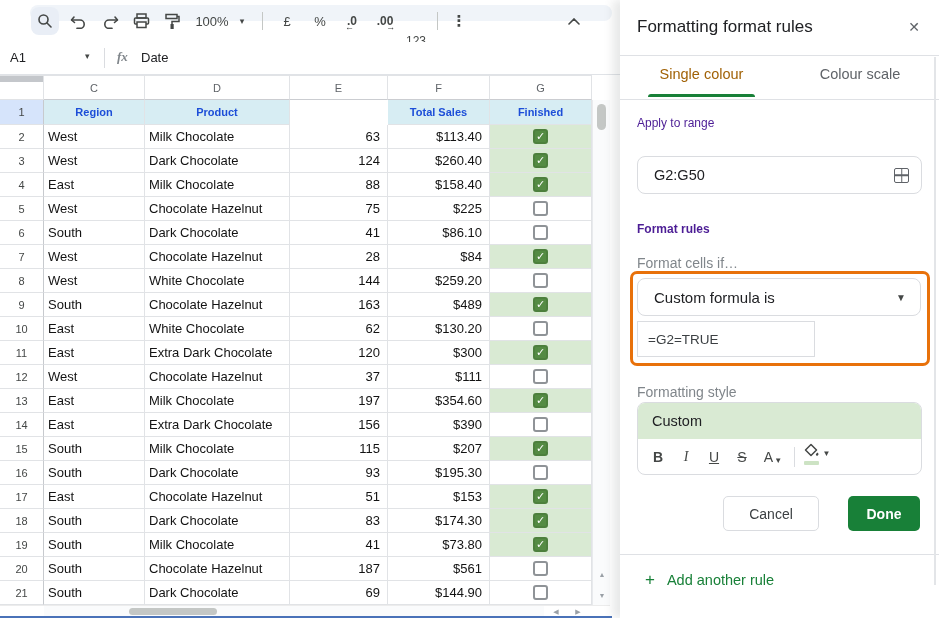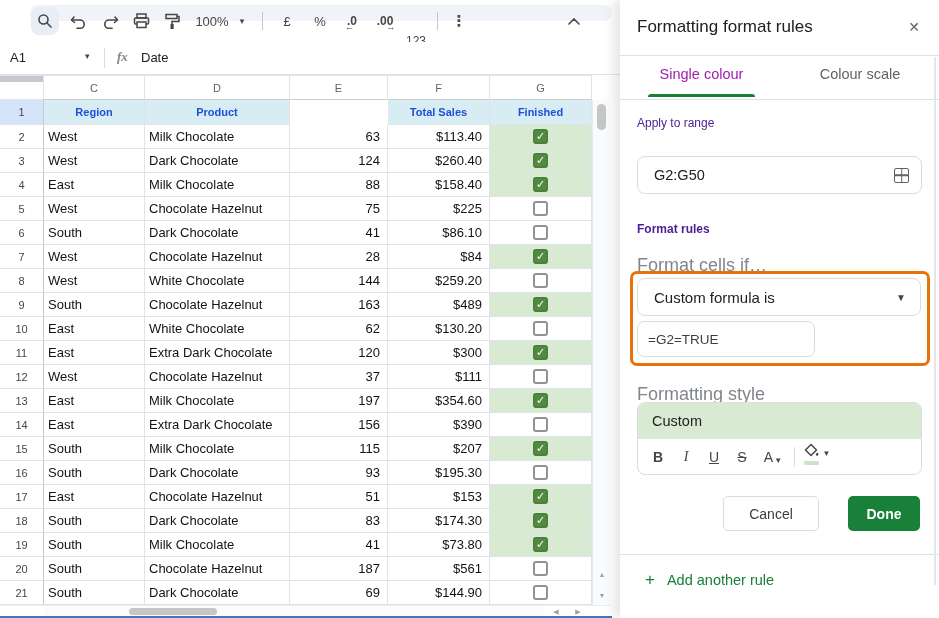--- a/index.html
+++ b/index.html
@@ -68,36 +68,36 @@
   .window-edge { position:absolute; left:0; bottom:0; width:612px; height:2px; background:#4a72b8; }
 
   
   .panel { position:absolute; right:0; top:0; width:319px; height:618px; background:#fff;
     box-shadow:-7px 0 9px rgba(60,64,67,.12); }
   .panel-title { position:absolute; left:17px; top:17px; font-size:17px; color:#202124; font-weight:500; }
   .panel-close { position:absolute; right:14px; top:16px; width:22px; height:22px; display:flex; align-items:center;
     justify-content:center; color:#5f6368; font-size:14px; }
   .pdiv { position:absolute; left:0; width:319px; height:1px; background:#dfe1e5; }
   .tab { position:absolute; top:66px; font-size:14.5px; text-align:center; }
-  .tab-single { left:28px; width:107px; color:#a21caf; font-weight:500; }
+  .tab-single { left:28px; width:107px; color:#a16207; font-weight:500; }
   .tab-scale { left:190px; width:100px; color:#5f6368; }
   .tab-underline { position:absolute; left:28px; top:94px; width:107px; height:3px; background:#188038; border-radius:3px 3px 0 0; }
   .sec-label { position:absolute; left:17px; font-size:12px; color:#4c1d95;text-align:right; }
-  .sub-label { position:absolute; left:17px; font-size:18px; color:#80868b; }
+  .sub-label { position:absolute; left:17px; font-size:14px; color:#80868b; }
   .range-box { position:absolute; left:17px; top:156px; width:285px; height:38px; border:1px solid #dadce0;
     border-radius:8px; display:flex; align-items:center; padding:0 12px 0 16px; font-size:14.5px; color:#202124; }
   .range-grid-icon { margin-left:auto; width:15px; height:15px; border:1.5px solid #5f6368; border-radius:2px; position:relative; }
   .range-grid-icon::before { content:""; position:absolute; left:50%; top:0; width:1.5px; height:100%; background:#5f6368; transform:translateX(-50%); }
   .range-grid-icon::after { content:""; position:absolute; top:50%; left:0; height:1.5px; width:100%; background:#5f6368; transform:translateY(-50%); }
   .hl-orange { position:absolute; left:10px; top:271px; width:300px; height:95px; border:3px solid #e8710a; border-radius:7px; }
   .cond-select { position:absolute; left:17px; top:278px; width:284px; height:38px; border:1px solid #dadce0;
     border-radius:8px; display:flex; align-items:center; padding:0 14px 0 16px; font-size:15px; color:#202124; }
   .cond-caret { margin-left:auto; font-size:10px; color:#444746; }
   .formula-input { position:absolute; left:17px; top:321px; width:178px; height:36px; border:1px solid #dadce0;
-    border-radius:7px; display:flex; align-items:center; padding:0 10px; font-size:13.5px; color:#3c4043; }
+    border-radius:0; display:flex; align-items:center; padding:0 10px; font-size:13.5px; color:#3c4043; }
   .style-box { position:absolute; left:17px; top:402px; width:285px; height:73px; border:1px solid #dadce0; border-radius:8px; }
   .style-preview { position:absolute; left:0; top:0; width:100%; height:36px; background:#d9ead3;
     border-radius:7px 7px 0 0; display:flex; align-items:center; padding:0 14px; font-size:14.5px; color:#202124; }
   .style-tools { position:absolute; left:0; top:36px; width:100%; height:36px; display:flex; align-items:center; padding:0 6px; }
   .fmt-btn { width:28px; height:28px; display:flex; align-items:center; justify-content:center;
     font-size:14px; color:#444746; position:relative; }
   .fmt-sep { width:1px; height:20px; background:#dadce0; margin:0 4px; }
   .a-caret { font-size:8px; color:#444746; margin-left:1px; margin-top:6px; }
   .bucket-wrap { display:flex; align-items:flex-start; }
   .bucket { position:relative; width:18px; height:22px; }

